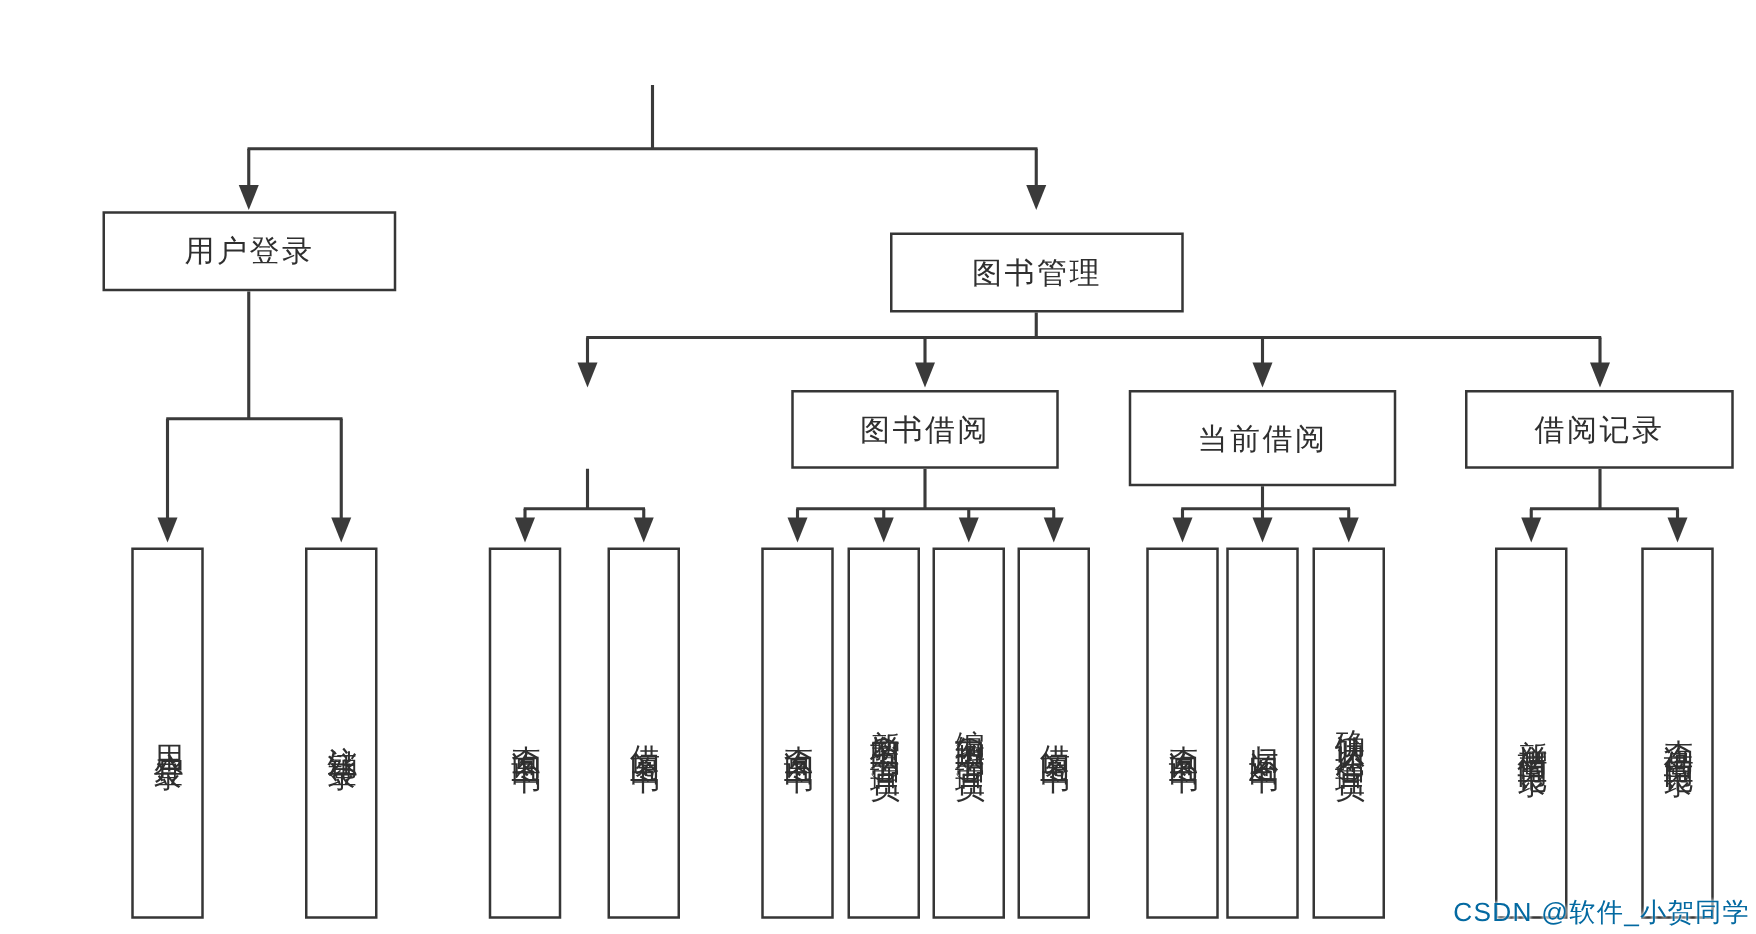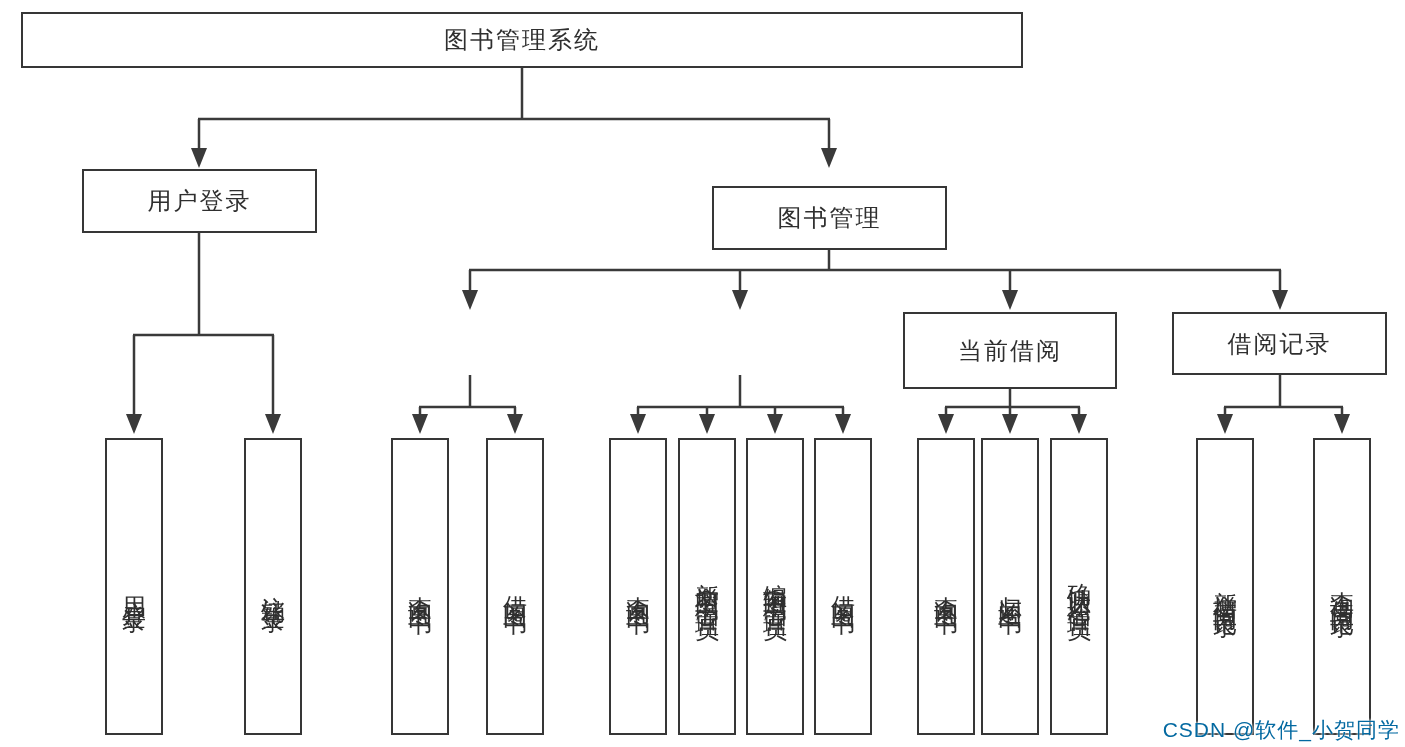--- a/index.html
+++ b/index.html
@@ -119,31 +119,31 @@
       <polygon points="767,414 783,414 775,434"></polygon>
       <polygon points="835,414 851,414 843,434"></polygon>
       <polygon points="938,414 954,414 946,434"></polygon>
       <polygon points="1002,414 1018,414 1010,434"></polygon>
       <polygon points="1071,414 1087,414 1079,434"></polygon>
       <polygon points="1217,414 1233,414 1225,434"></polygon>
       <polygon points="1334,414 1350,414 1342,434"></polygon>
     </g>
   </svg>
 
-  <div class="box hbox root-box" style="left:21px; top:12px; width:1002px; height:56px;">
-    <span class="lbl">图书管理系统</span>
-  </div>
 
   <div class="box hbox" style="left:82px; top:169px; width:235px; height:64px;">
     <span class="lbl">用户登录</span>
   </div>
   <div class="box hbox" style="left:712px; top:169px; width:235px; height:64px;margin-top:17px;">
     <span class="lbl">图书管理</span>
   </div>
 
+  <div class="box hbox" style="left:633px; top:312px; width:214px; height:63px;">
+    <span class="lbl">图书借阅</span>
+  </div>
   <div class="box hbox" style="left:903px; top:312px; width:214px; height:77px;">
     <span class="lbl">当前借阅</span>
   </div>
   <div class="box hbox" style="left:1172px; top:312px; width:215px; height:63px;">
     <span class="lbl">借阅记录</span>
   </div>
 
   <div class="box leaf" style="left:105px; top:438px; width:58px; height:297px;">
     <span class="lbl">用户登录</span>
   </div>

